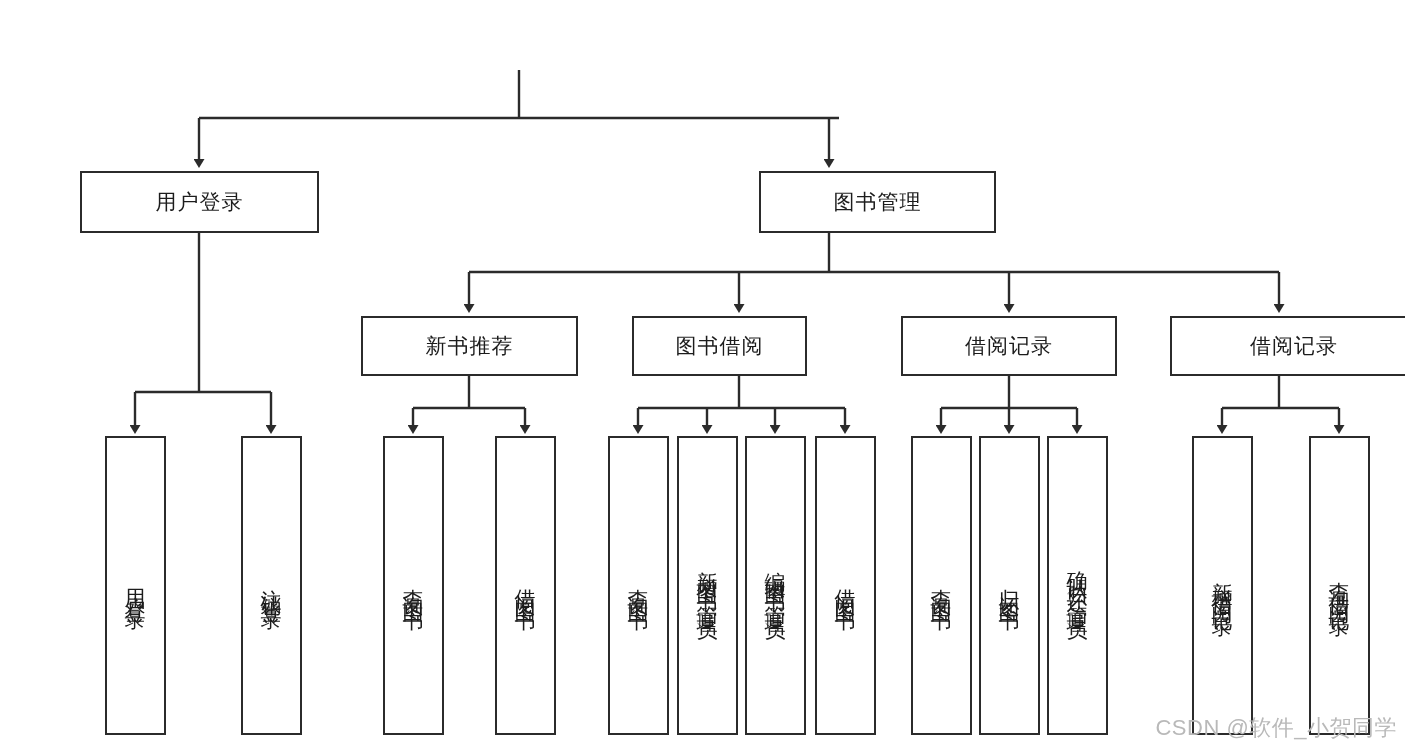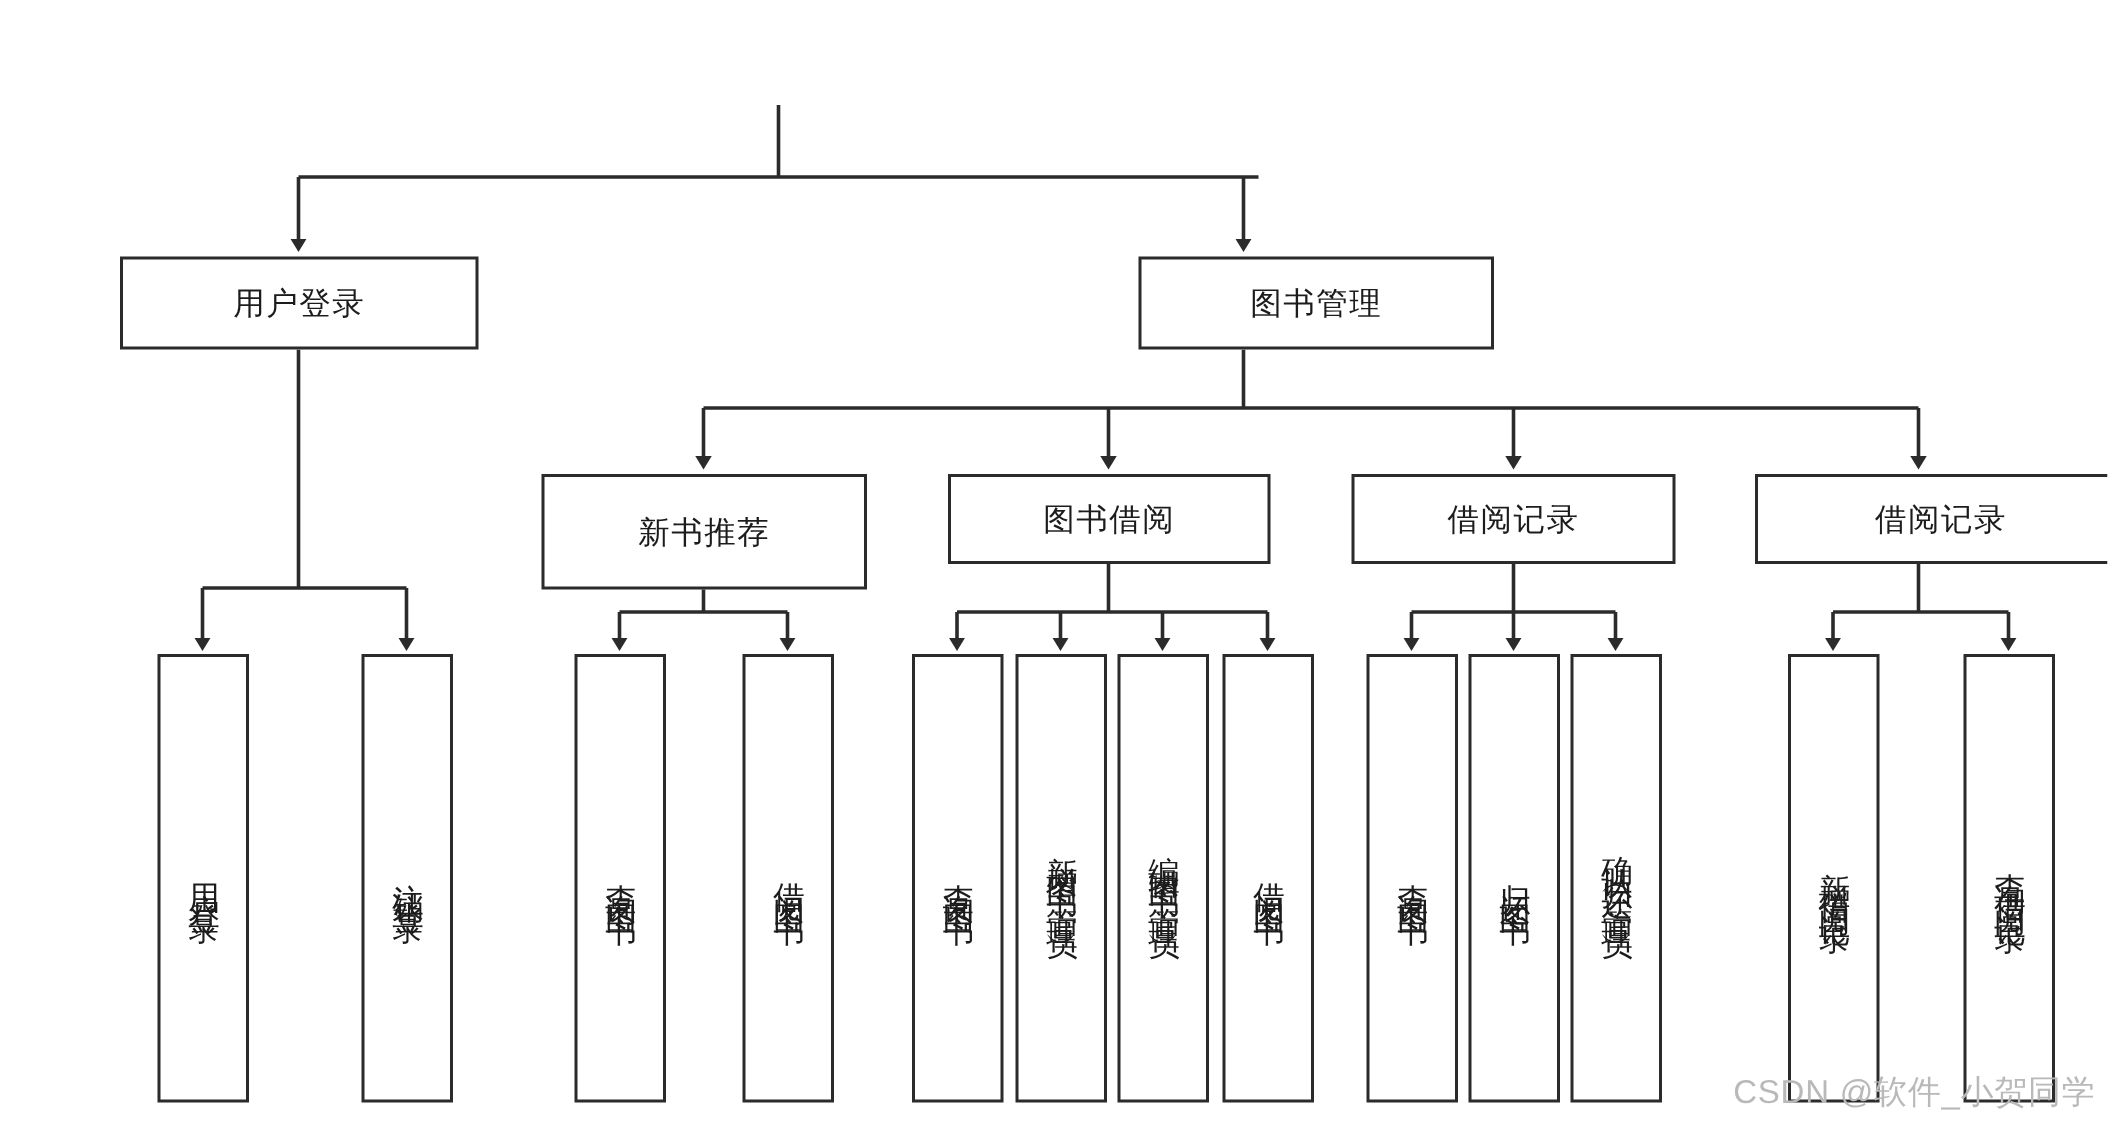--- a/index.html
+++ b/index.html
@@ -123,24 +123,24 @@
   </svg>
 
 
   <div class="node horiz" style="left:80px; top:171px; width:239px; height:62px;">
     <span>用户登录</span>
   </div>
   <div class="node horiz" style="left:711px; top:171px; width:237px; height:62px;margin-left:48px;">
     <span>图书管理</span>
   </div>
 
-  <div class="node horiz" style="left:361px; top:316px; width:217px; height:77px;">
+  <div class="node horiz" style="left:361px; top:316px; width:217px; height:60px;">
     <span>新书推荐</span>
   </div>
-  <div class="node horiz" style="left:632px; top:316px; width:215px; height:60px;">
+  <div class="node horiz" style="left:632px; top:316px; width:175px; height:60px;">
     <span>图书借阅</span>
   </div>
   <div class="node horiz" style="left:901px; top:316px; width:216px; height:60px;">
     <span>借阅记录</span>
   </div>
   <div class="node horiz" style="left:1170px; top:316px; width:248px; height:60px;">
     <span>借阅记录</span>
   </div>
 
   <div class="node vert" style="left:105px; top:436px; width:61px; height:299px;">

